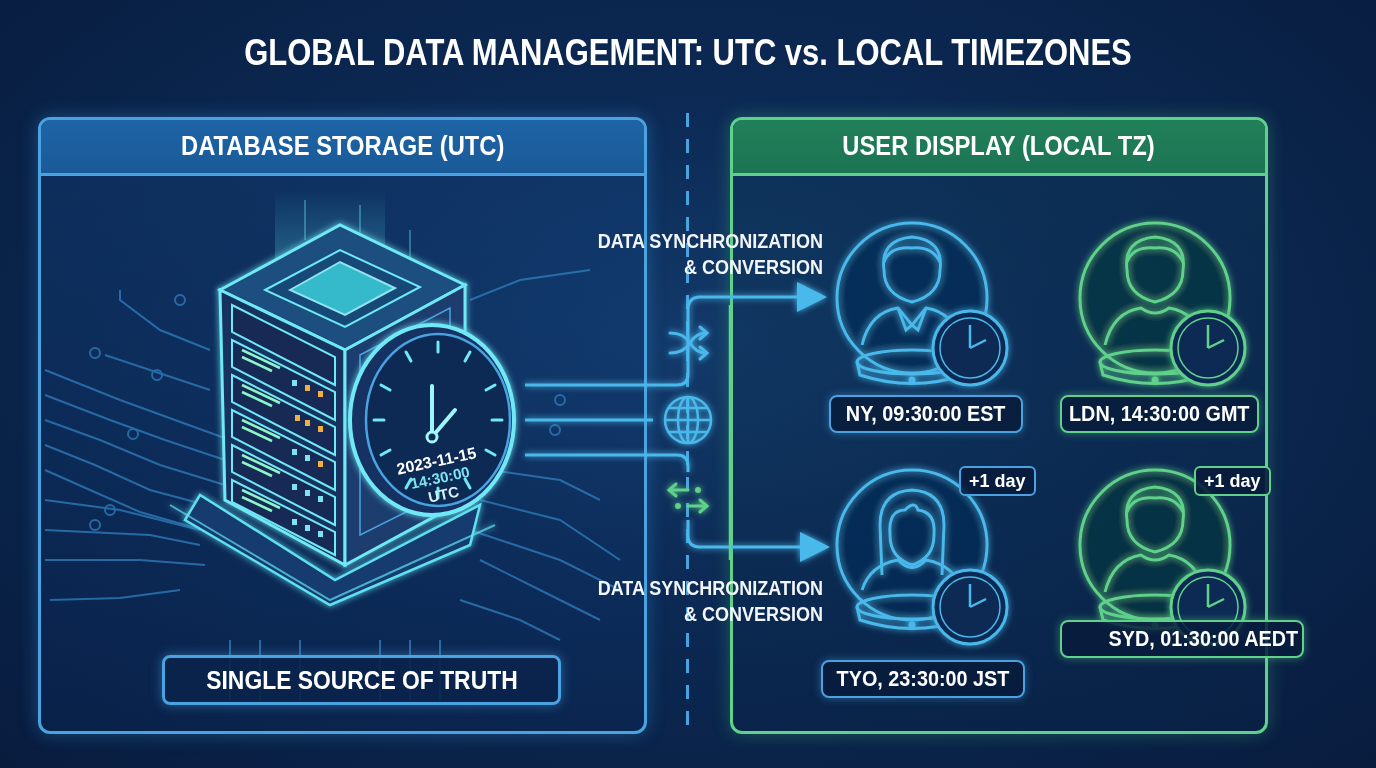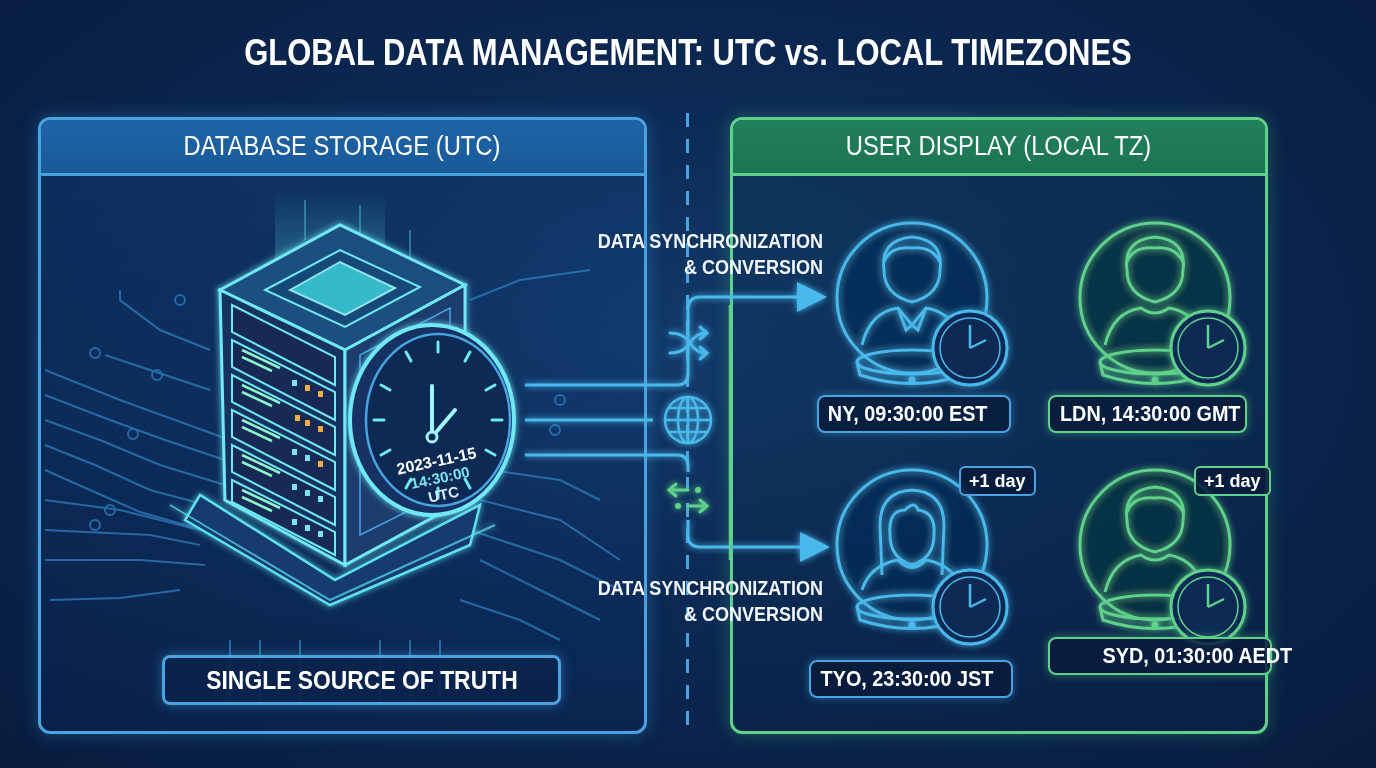--- a/index.html
+++ b/index.html
@@ -17,44 +17,45 @@
     color: #ffffff;
   }
   .panel {
     position: absolute; top: 117px; height: 617px; border-radius: 12px;
     border: 3px solid; overflow: hidden;
   }
   .panel-left { left: 38px; width: 609px; border-color: #4aa3e0; background: linear-gradient(180deg, rgba(20,70,130,0.35), rgba(10,40,90,0.3)); box-shadow: 0 0 18px rgba(60,160,230,0.35); }
   .panel-right { left: 730px; width: 538px; border-color: #5fd18a; background: linear-gradient(180deg, rgba(15,60,90,0.35), rgba(8,35,70,0.3)); box-shadow: 0 0 18px rgba(80,210,130,0.3); }
   .panel-header {
     height: 56px; display: flex; align-items: center; justify-content: center;
-    font-size: 27px; font-weight: normal; border-bottom: 3px solid;
+    font-size: 27px; font-weight: bold; border-bottom: 3px solid;
   }
   .panel-header span { display: inline-block; transform: scaleX(0.88); }
   .panel-left .panel-header { background: linear-gradient(180deg, #1e64a6, #1a5a98); border-color: #4aa3e0; }
   .panel-right .panel-header { background: linear-gradient(180deg, #21805a, #1c7452); border-color: #5fd18a; }
 
   .divider {
     position: absolute; left: 686px; top: 113px; height: 620px; width: 3px;
     background: repeating-linear-gradient(180deg, #4aa3e0 0 14px, transparent 14px 26px);
   }
 
   .sync-label {
     position: absolute; width: 300px; text-align: right; font-size: 20px; font-weight: bold;
     line-height: 26px; color: #f2f6fb;
   }
   .sync-label span { display:block; transform: scaleX(0.9); }
 
   .svg-layer { position: absolute; left: 0; top: 0; }
 
   .loc-badge {
     position: absolute; height: 38px; border: 2.5px solid; border-radius: 8px;
-    display: flex; align-items: center; justify-content: flex-start;
+    display: flex; align-items: center; justify-content: center;
     font-size: 22px; font-weight: bold; background: rgba(8,28,60,0.85); color: #fff;
     white-space: nowrap;
+    margin-left: 12px;
   }
   .loc-badge span { display:inline-block; transform: scaleX(0.9); }
   .blue-b { border-color: #4aa3e0; box-shadow: 0 0 8px rgba(74,163,224,0.5); }
   .green-b { border-color: #5fd18a; box-shadow: 0 0 8px rgba(95,209,138,0.5); }
 
   .day-badge {
     position: absolute; height: 30px; padding: 0 8px; border: 2px solid; border-radius: 6px;
     display: flex; align-items: center; font-size: 18px; font-weight: bold;
     background: rgba(8,28,60,0.9); color: #fff;
   }
@@ -355,21 +356,21 @@
 
 <div class="loc-badge blue-b" style="left:817px; top:395px; width:194px;">
   <span>NY, 09:30:00 EST</span>
 </div>
 <div class="loc-badge green-b" style="left:1048px; top:395px; width:199px;">
   <span>LDN, 14:30:00 GMT</span>
 </div>
 <div class="loc-badge blue-b" style="left:809px; top:660px; width:204px;">
   <span>TYO, 23:30:00 JST</span>
 </div>
-<div class="loc-badge green-b" style="left:1048px; top:637px; width:224px;padding-left:42px;">
+<div class="loc-badge green-b" style="left:1048px; top:620px; width:244px;padding-left:42px;">
   <span>SYD, 01:30:00 AEDT</span>
 </div>
 
 <div class="day-badge" style="left:959px; top:466px; border-color:#4aa3e0;">+1 day</div>
 <div class="day-badge" style="left:1194px; top:466px; border-color:#5fd18a;">+1 day</div>
 
 <div class="truth-badge">
   <span>SINGLE SOURCE OF TRUTH</span>
 </div>
 

